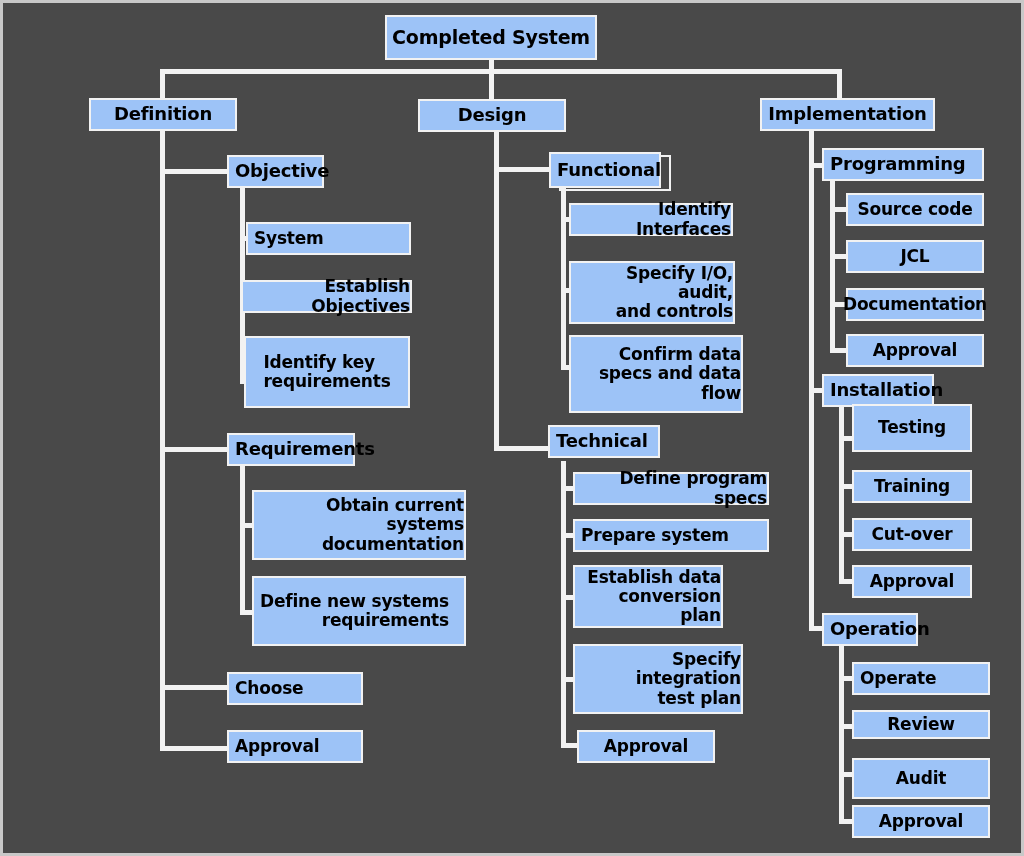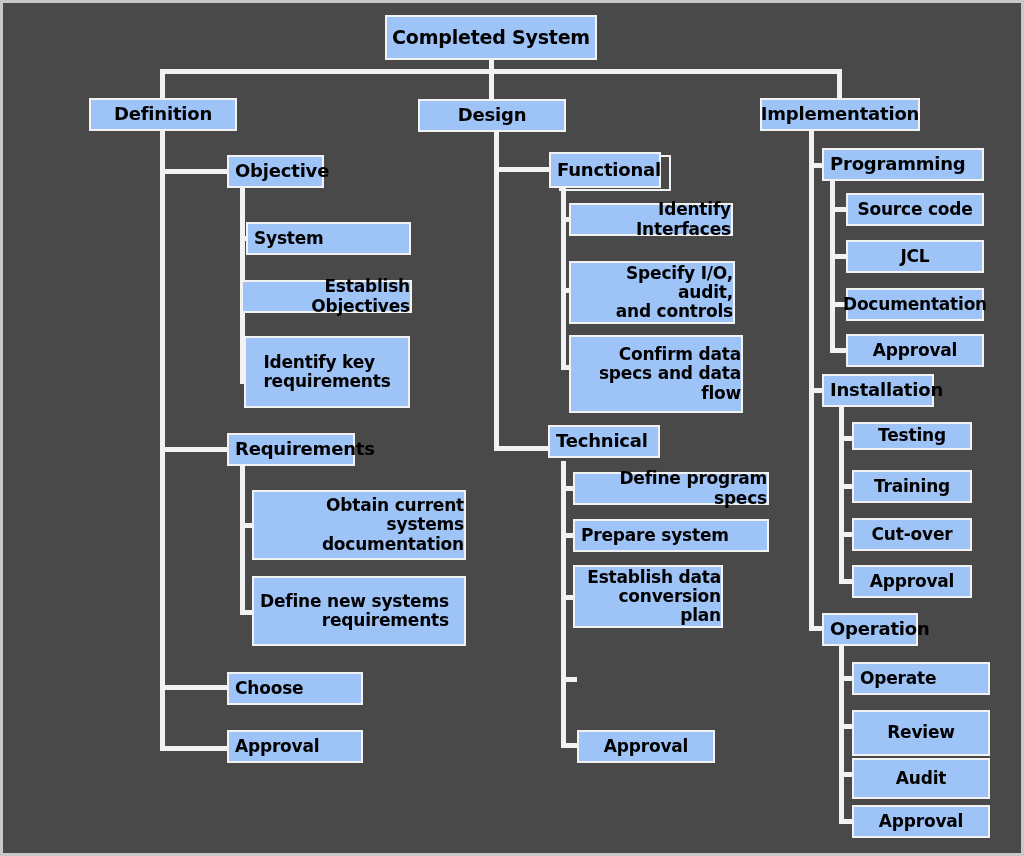--- a/index.html
+++ b/index.html
@@ -173,64 +173,68 @@
   <div class="node l s16" style="left:570px;top:469px;width:196px;height:33px;">
     <span>Define program specs</span>
   </div>
   <div class="node l s16" style="left:570px;top:516px;width:196px;height:33px;">
     <span>Prepare system</span>
   </div>
   <div class="node l s16" style="left:570px;top:562px;width:150px;height:63px;">
     <span>Establish data
 conversion plan</span>
   </div>
+  <div class="node l s16" style="left:570px;top:641px;width:170px;height:70px;">
+    <span>Specify integration
+test plan</span>
+  </div>
   <div class="node c s16" style="left:574px;top:727px;width:138px;height:33px;">
     <span>Approval</span>
   </div>
 
-  <div class="node c s17" style="left:757px;top:95px;width:160px;height:33px;text-align:center;">
+  <div class="node c s17" style="left:757px;top:95px;width:175px;height:33px;text-align:center;">
     <span>Implementation</span>
   </div>
   <div class="node l s17" style="left:819px;top:145px;width:162px;height:33px;">
     <span>Programming</span>
   </div>
   <div class="node c s16" style="left:843px;top:237px;width:138px;height:33px;">
     <span>JCL</span>
   </div>
   <div class="node c s16" style="left:843px;top:190px;width:138px;height:33px;">
     <span>Source code</span>
   </div>
   <div class="node c s16" style="left:843px;top:285px;width:138px;height:33px;">
     <span>Documentation</span>
   </div>
   <div class="node c s16" style="left:843px;top:331px;width:138px;height:33px;">
     <span>Approval</span>
   </div>
   <div class="node l s17" style="left:819px;top:371px;width:112px;height:33px;">
     <span>Installation</span>
   </div>
-  <div class="node c s16" style="left:849px;top:419px;width:120px;height:28px;text-align:center;">
+  <div class="node c s16" style="left:849px;top:401px;width:120px;height:48px;text-align:center;">
     <span>Testing</span>
   </div>
   <div class="node c s16" style="left:849px;top:467px;width:120px;height:33px;">
     <span>Training</span>
   </div>
   <div class="node c s16" style="left:849px;top:515px;width:120px;height:33px;">
     <span>Cut-over</span>
   </div>
   <div class="node c s16" style="left:849px;top:562px;width:120px;height:33px;">
     <span>Approval</span>
   </div>
   <div class="node l s17" style="left:819px;top:610px;width:96px;height:33px;">
     <span>Operation</span>
   </div>
   <div class="node l s16" style="left:849px;top:659px;width:138px;height:33px;">
     <span>Operate</span>
   </div>
-  <div class="node c s16" style="left:849px;top:707px;width:138px;height:46px;">
+  <div class="node c s16" style="left:849px;top:707px;width:138px;height:29px;">
     <span>Review</span>
   </div>
   <div class="node c s16" style="left:849px;top:755px;width:138px;height:41px;text-align:right;">
     <span>Audit</span>
   </div>
   <div class="node c s16" style="left:849px;top:802px;width:138px;height:33px;">
     <span>Approval</span>
   </div>
 
 </div>

